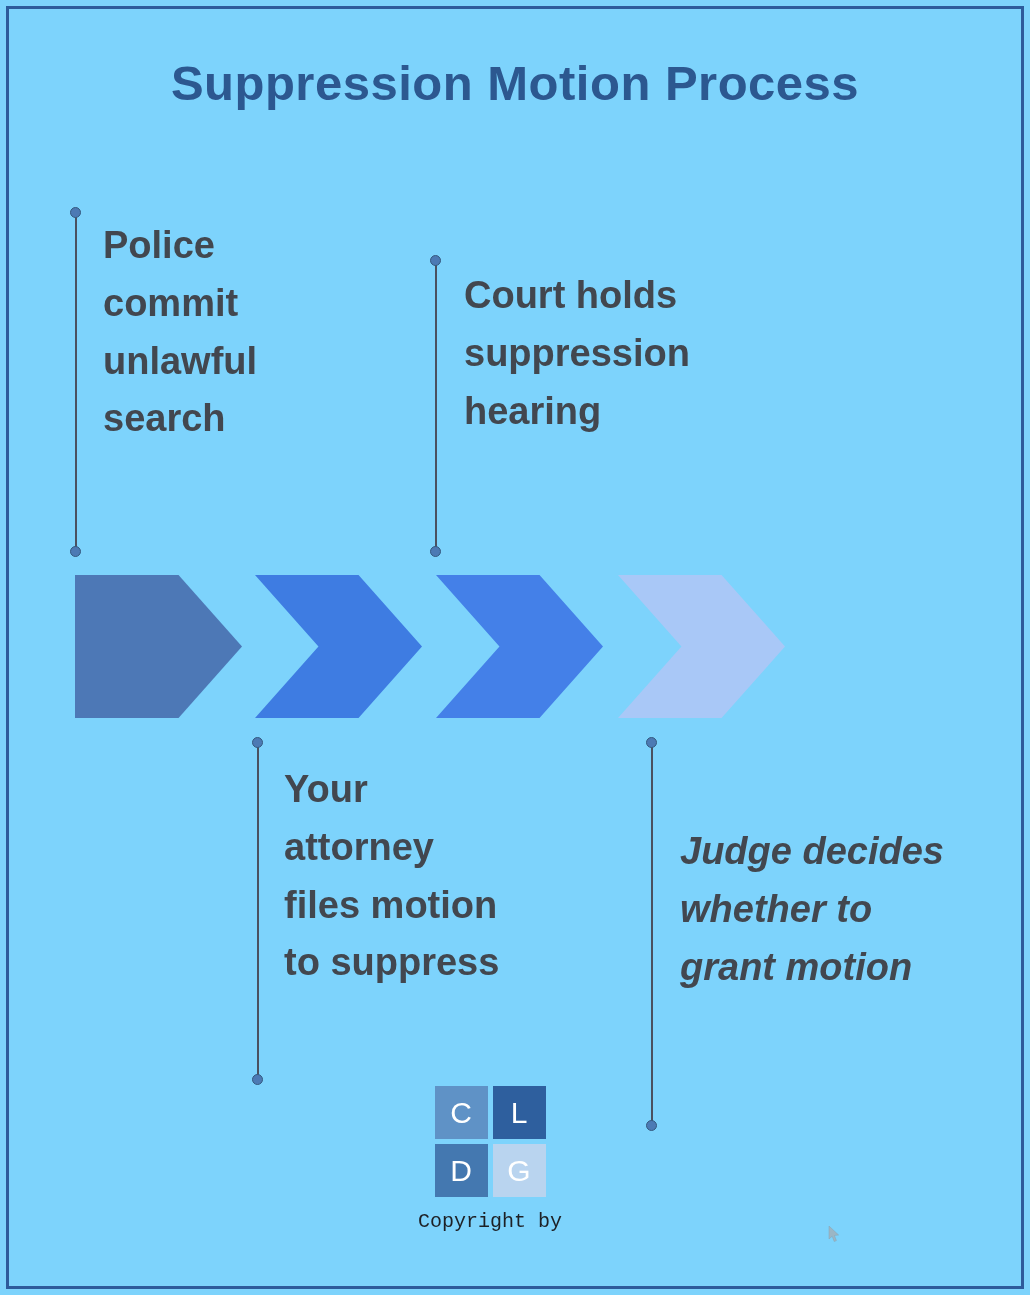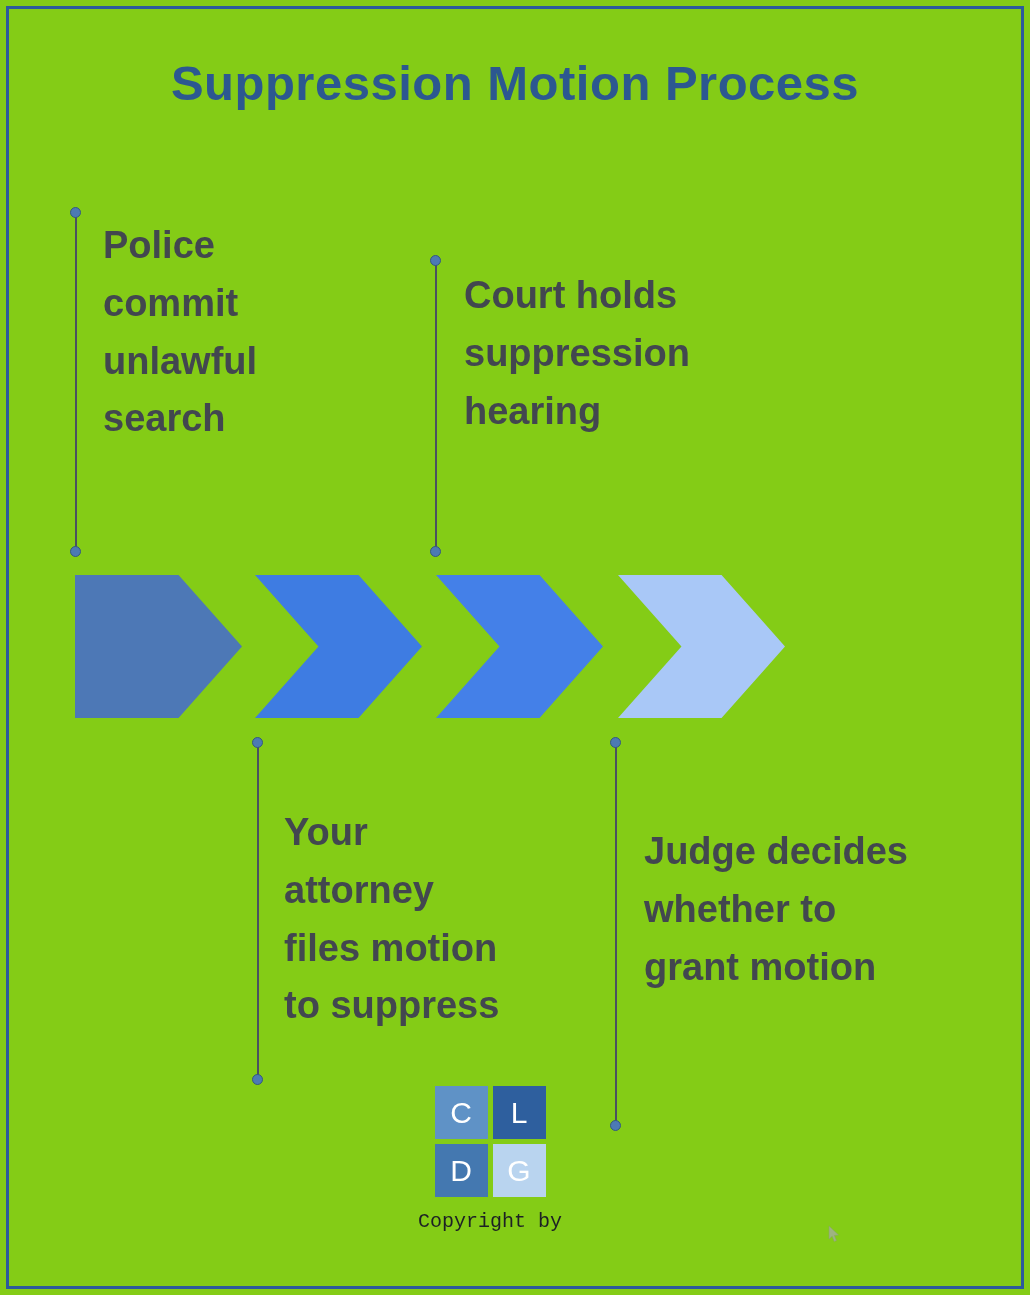--- a/index.html
+++ b/index.html
@@ -1,19 +1,19 @@
 <!DOCTYPE html>
 <html><head>
 <meta charset="utf-8">
 <style>
   * { margin:0; padding:0; box-sizing:border-box; }
   html,body { background:#ffffff; }
   body { font-family:"Liberation Sans", sans-serif; }
 
-  .page { position:relative; width:1030px; height:1295px; background:#84cc16; overflow:hidden; }
+  .page { position:relative; width:1030px; height:1295px; background:#7dd3fc; overflow:hidden; }
   .frame { position:absolute; inset:6px; border:3px solid #2d5b9b; pointer-events:none; }
 
   .title {
     position:absolute; top:55px; left:0; width:100%;
     text-align:center; font-size:49px; font-weight:700;
     color:#2c5890; letter-spacing:.5px;
   }
 
   
   .callout { position:absolute; }
@@ -28,21 +28,21 @@
     position:absolute; white-space:pre-line;
     font-weight:700; color:#42474f; font-size:38px; line-height:1.52;
   }
 
   #c1 { left:70px;  top:207px; height:350px; width:300px; }
   #c1 .label { left:33px; top:10px; }
   #c3 { left:430px; top:255px; height:302px; width:330px; }
   #c3 .label { left:34px; top:12px; }
   #c2 { left:252px; top:737px; height:348px; width:320px; }
   #c2 .label { left:32px; top:24px; }
-  #c4 { left:610px; top:737px; height:394px; width:360px; }
+  #c4 { left:646px; top:737px; height:394px; width:360px;font-style:italic; }
   #c4 .label { left:34px; top:86px; }
 
   
   .chevrons { position:absolute; left:75px; top:575px; width:720px; height:143px; }
   .chevron  { position:absolute; top:0; width:167px; height:143px; }
   .chevron.flat  { clip-path: polygon(0 0, 62% 0, 100% 50%, 62% 100%, 0 100%); }
   .chevron.notch { clip-path: polygon(0 0, 62% 0, 100% 50%, 62% 100%, 0 100%, 38% 50%); }
   #ch1 { left:0; } #ch2 { left:180px; } #ch3 { left:361px; } #ch4 { left:543px; }
 
   
@@ -85,21 +85,21 @@
     <div id="ch1" class="chevron flat" style="background: rgb(77, 120, 182);"></div>
     <div id="ch2" class="chevron notch" style="background: rgb(62, 124, 226);"></div>
     <div id="ch3" class="chevron notch" style="background: rgb(68, 128, 232);"></div>
     <div id="ch4" class="chevron notch" style="background: rgb(169, 200, 247);"></div>
   </div>
 
   <div class="callout" id="c2">
     <div class="vline" style="background: rgb(74, 81, 96);"></div>
     <span class="dot top"></span>
     <span class="dot bottom"></span>
-    <div class="label" style="color: rgb(66, 71, 79); margin-top: 43px;">Your
+    <div class="label" style="color: rgb(66, 71, 79);">Your
 attorney
 files motion
 to suppress</div>
   </div>
 
   <div class="callout" id="c4">
     <div class="vline" style="background: rgb(74, 81, 96);"></div>
     <span class="dot top"></span>
     <span class="dot bottom"></span>
     <div class="label" style="color: rgb(66, 71, 79);">Judge decides

